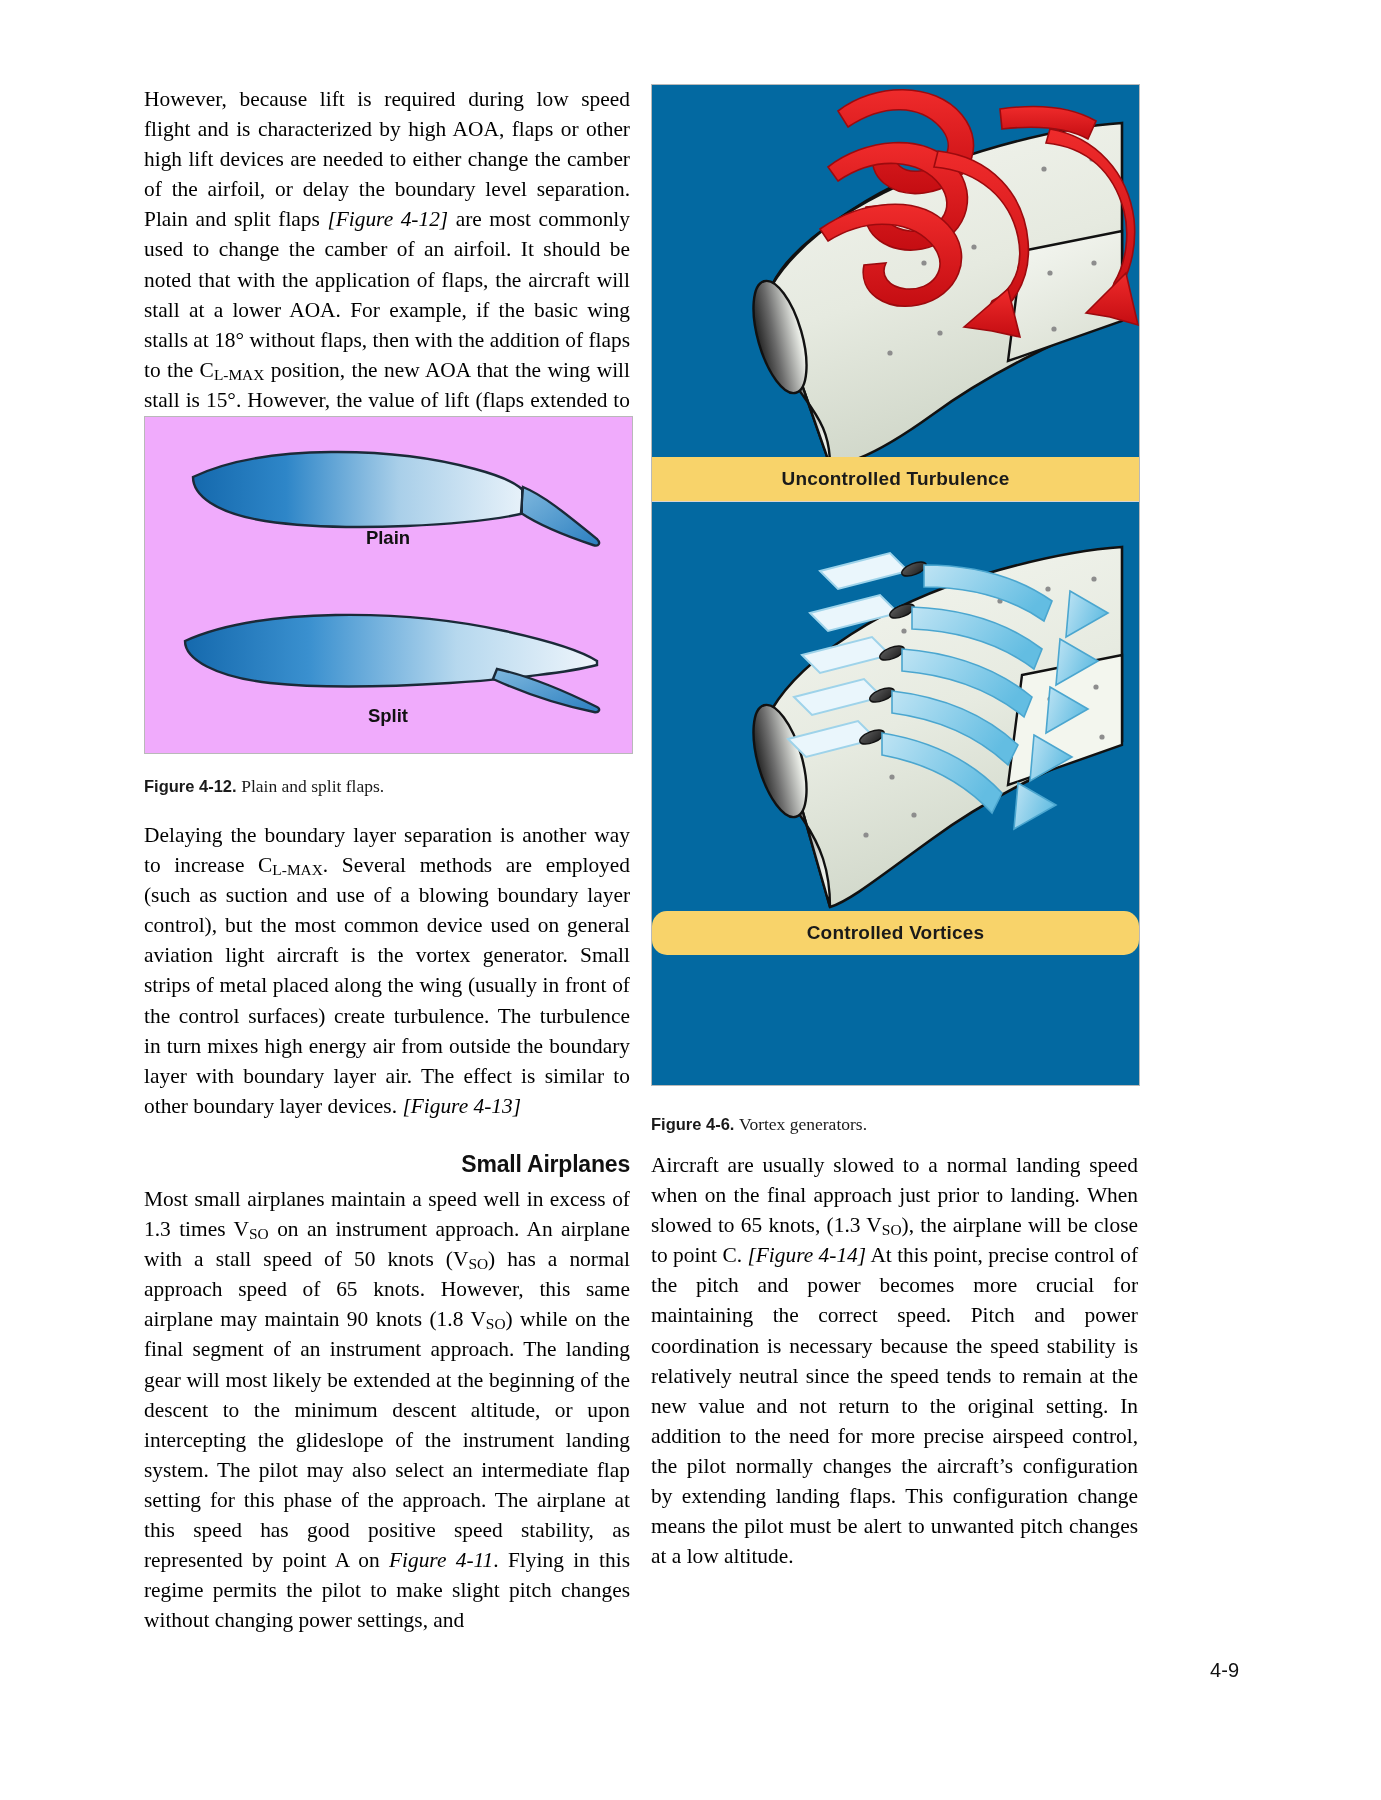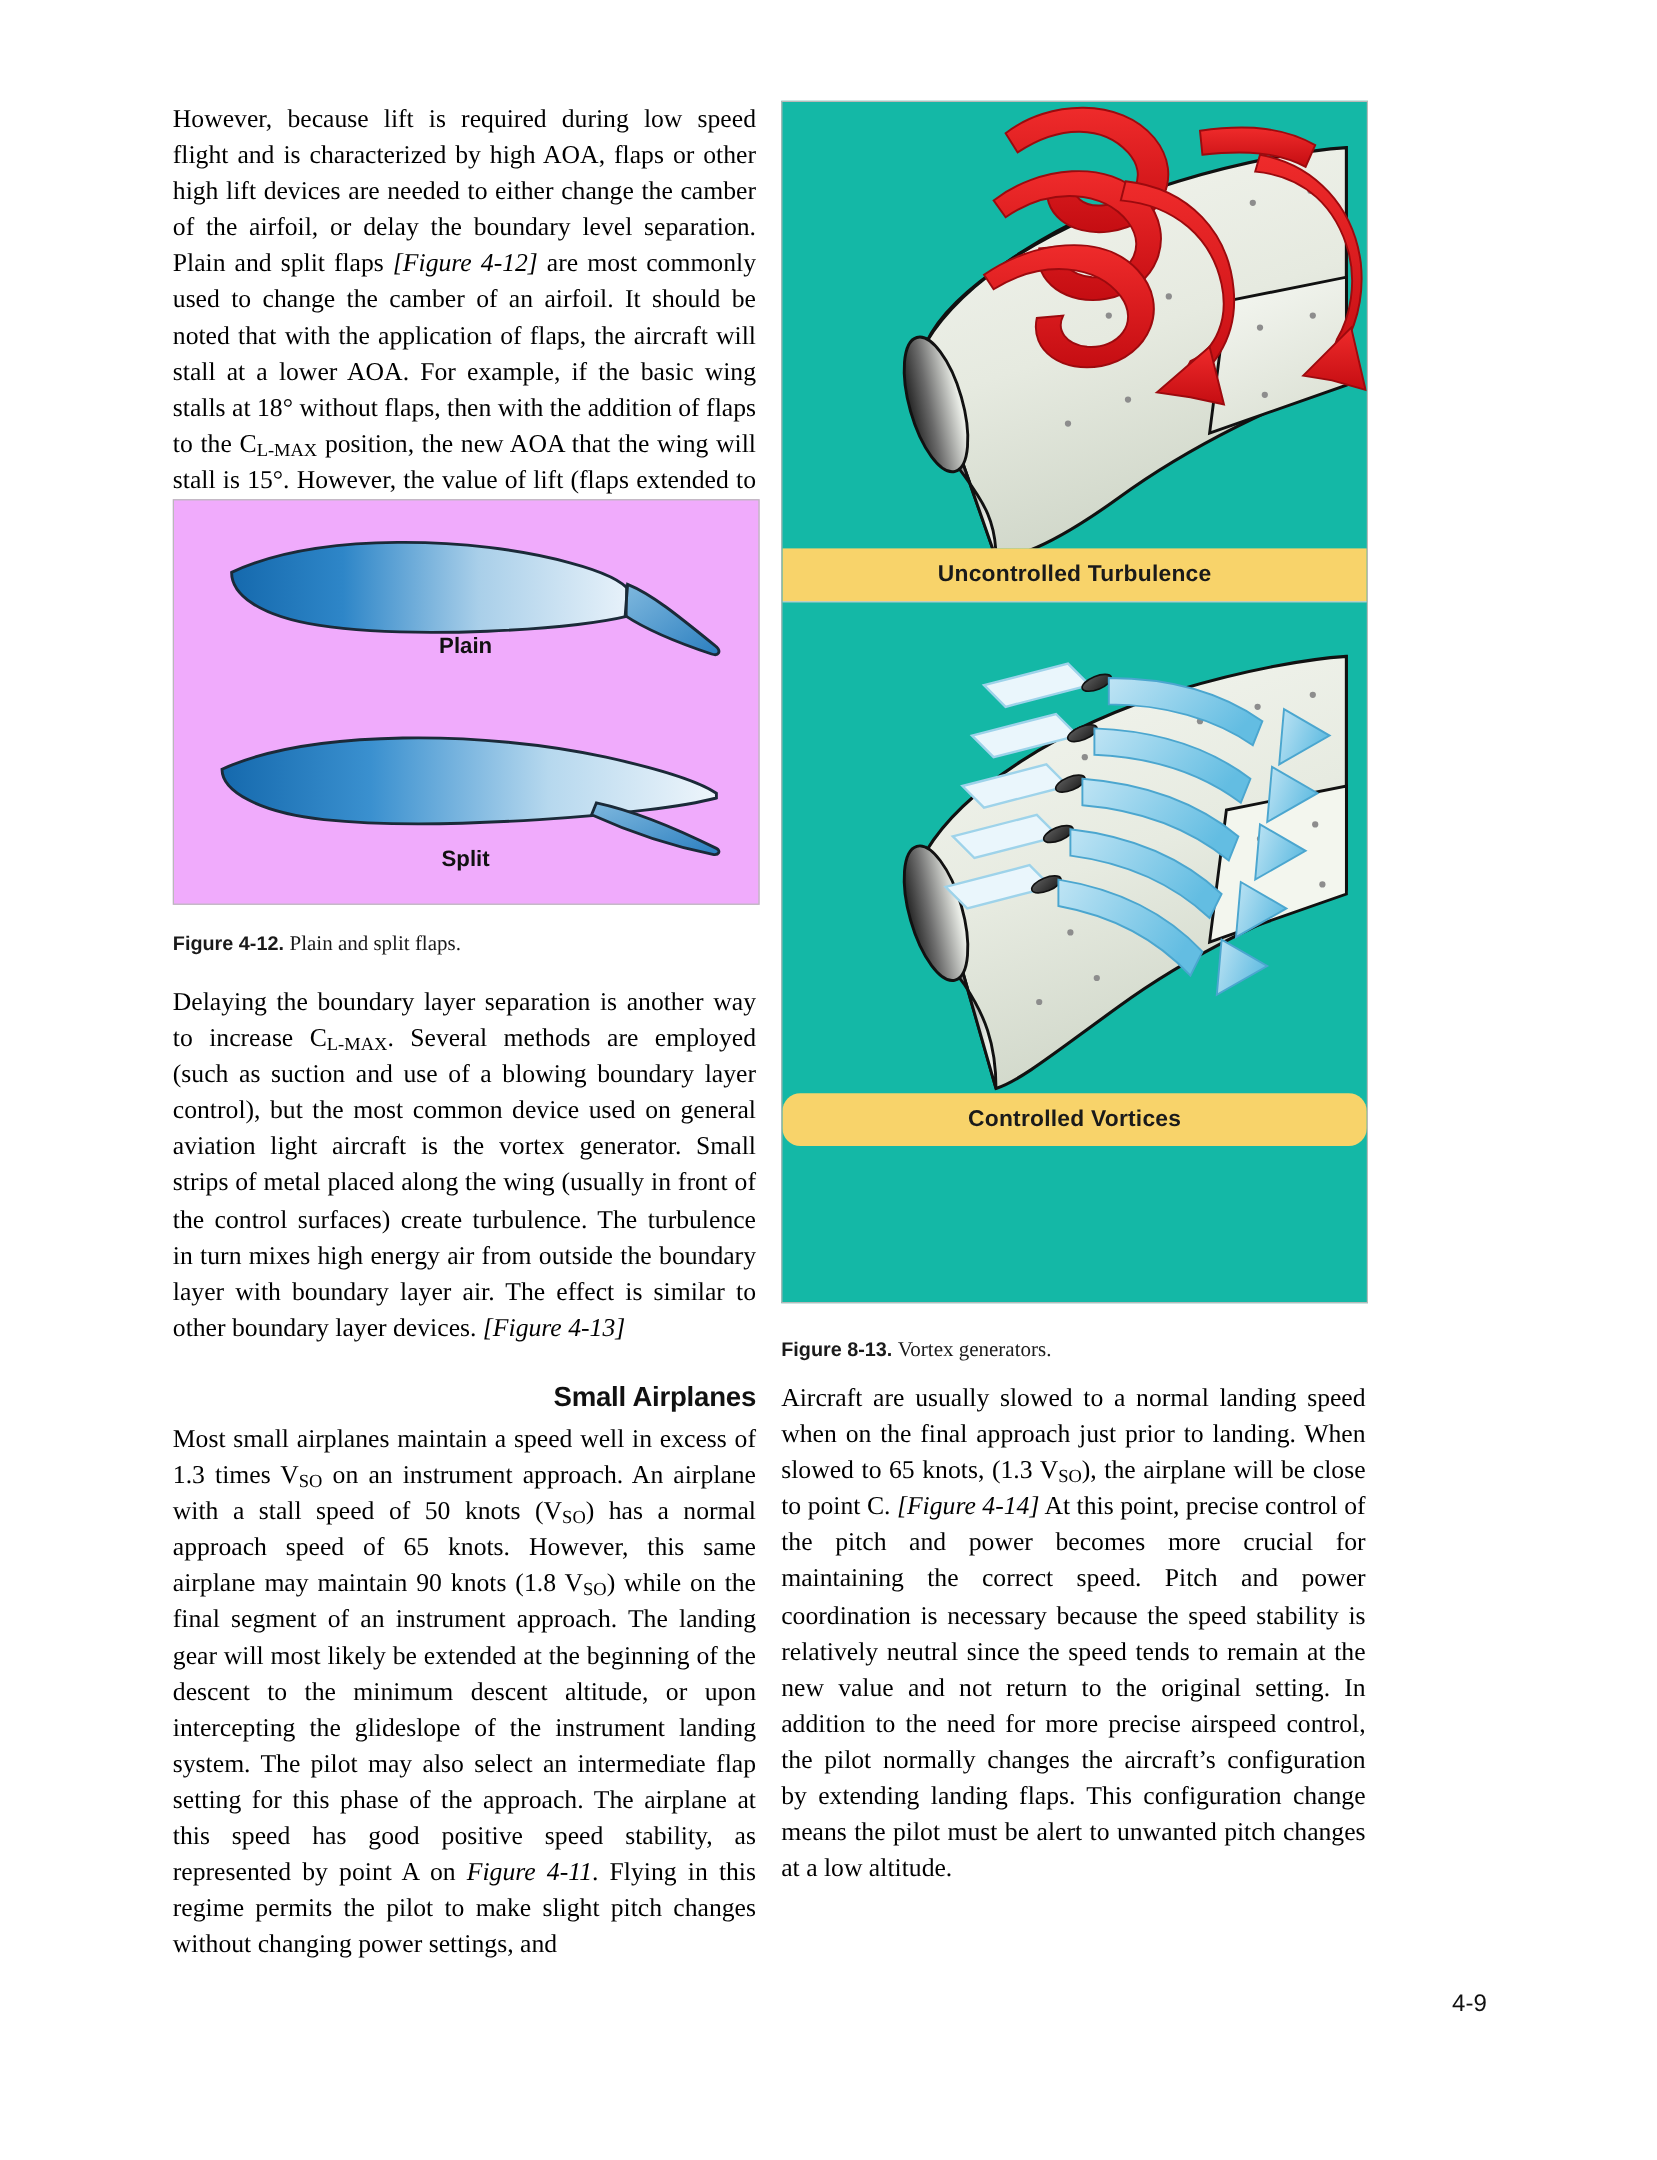--- a/index.html
+++ b/index.html
@@ -75,21 +75,21 @@
     font-size:18.5px;
     fill:#111;
   }
 
   
   .fig13{
     position:absolute;
     left:651px;top:84px;
     width:487px;height:1000px;
     border:1px solid #b9b9b9;
-    background:#14b8a6;
+    background:#0369a1;
     overflow:hidden;
   }
   .banner{
     position:absolute;
     left:0;width:100%;
     height:44px;
     background:#f8d36a;
     display:flex;align-items:center;justify-content:center;
   }
   .banner span{
@@ -387,21 +387,21 @@
         <path d="M 366 274 L 404 296 L 362 320 Z"></path>
       </g>
     </svg>
 
     <div class="banner b2">
       <span>Controlled Vortices</span>
     </div>
   </div>
 
   <div class="caption" style="position:absolute;left:651px;top:1100px;width:487px;">
-    <b>Figure 8-13.</b>
+    <b>Figure 4-6.</b>
     <span class="ct">Vortex generators.</span>
   </div>
 
   <div style="position:absolute;left:651px;top:1150px;width:487px;">
 
 
     <p class="body"><span>Aircraft are usually slowed to a normal landing speed when on the final approach just prior to landing. When slowed to 65 knots, (1.3 V</span><sub>SO</sub><span>), the airplane will be close to point C. </span><span class="ital">[Figure 4-14]</span><span> At this point, precise control of the pitch and power becomes more crucial for maintaining the correct speed. Pitch and power coordination is necessary because the speed stability is relatively neutral since the speed tends to remain at the new value and not return to the original setting. In addition to the need for more precise airspeed control, the pilot normally changes the aircraft’s configuration by extending landing flaps. This configuration change means the pilot must be alert to unwanted pitch changes at a low altitude.</span></p>
   </div>
 
   <div class="pageno">4-9</div>

